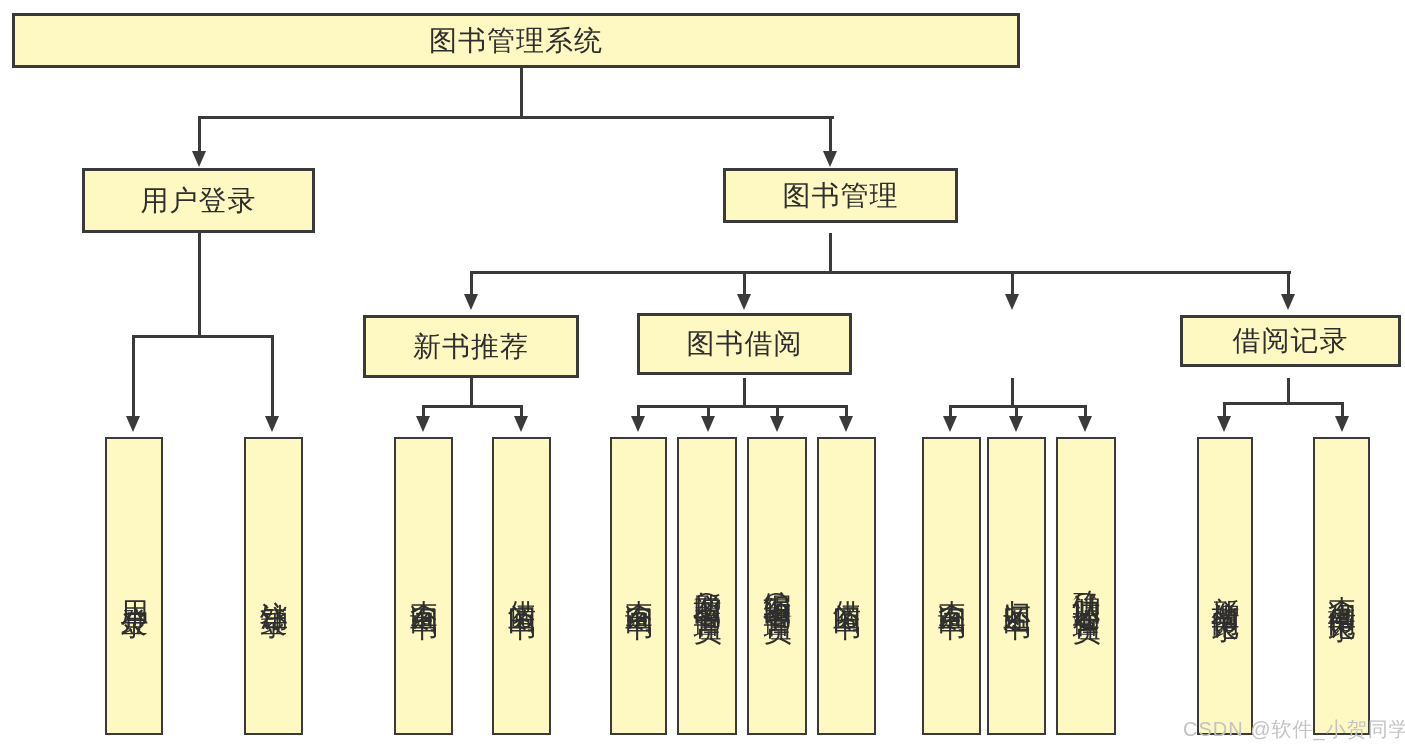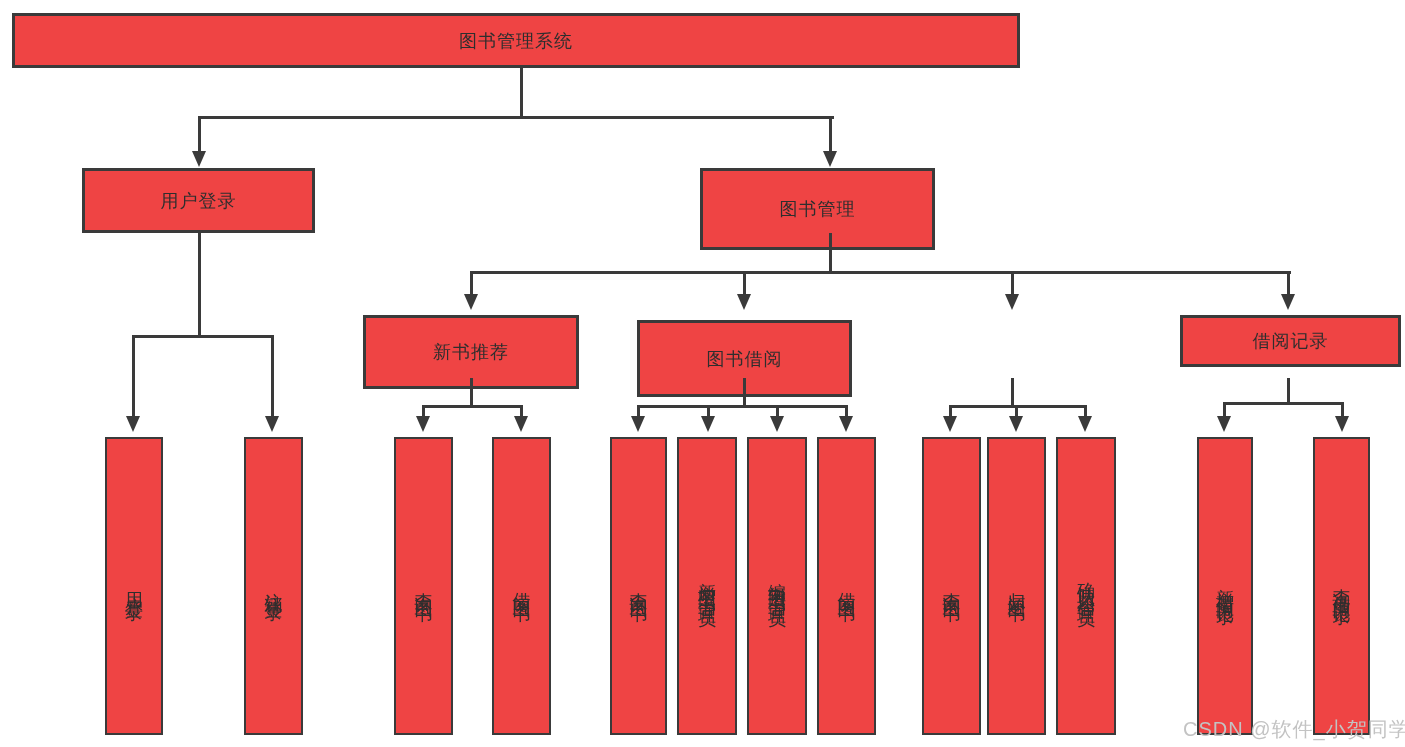--- a/index.html
+++ b/index.html
@@ -12,25 +12,25 @@
   html,body{background:var(--bg);}
   body{font-family:"Liberation Sans","DejaVu Sans",sans-serif;color:var(--text);}
   #canvas{
     position:relative;
     width:1405px;height:747px;
     background:var(--bg);
     overflow:hidden;
   }
   .box{
     position:absolute;
-    background:#ef4444;
+    background:#fef9c3;
     border:3px solid var(--line);
     display:flex;align-items:center;justify-content:center;
     text-align:center;
-    font-size:18px;
+    font-size:28px;
     letter-spacing:1px;
     color:var(--text);
   }
   .leaf{
     border-width:2.5px;
     writing-mode:vertical-rl;
     letter-spacing:4px;
     line-height:1.0;
   }
   .hline,.vline{position:absolute;background:var(--line);}
@@ -63,21 +63,21 @@
   <div class="vline" style="left:519.5px;top:68px;height:49px"></div>
   <div class="hline" style="left:197.5px;top:115.5px;width:636px"></div>
   <div class="vline" style="left:197.5px;top:117px;height:36px"></div>
   <div class="ahead" style="left:192px;top:151px"></div>
   <div class="vline" style="left:828.5px;top:117px;height:36px"></div>
   <div class="ahead" style="left:823px;top:151px"></div>
 
   <div class="box" style="left:82px;top:168px;width:233px;height:65px">
     <span>用户登录</span>
   </div>
-  <div class="box" style="left:700px;top:168px;width:235px;height:82px">
+  <div class="box" style="left:723px;top:168px;width:235px;height:55px">
     <span>图书管理</span>
   </div>
 
   <div class="vline" style="left:197.5px;top:233px;height:103px"></div>
   <div class="hline" style="left:131.5px;top:334.5px;width:142px"></div>
   <div class="vline" style="left:131.5px;top:336px;height:82px"></div>
   <div class="ahead" style="left:126px;top:416px"></div>
   <div class="vline" style="left:270.5px;top:336px;height:82px"></div>
   <div class="ahead" style="left:265px;top:416px"></div>
 
@@ -85,24 +85,24 @@
   <div class="hline" style="left:469.5px;top:270.5px;width:821px"></div>
   <div class="vline" style="left:469.5px;top:272px;height:23px"></div>
   <div class="ahead" style="left:464px;top:294px"></div>
   <div class="vline" style="left:742.5px;top:272px;height:23px"></div>
   <div class="ahead" style="left:737px;top:294px"></div>
   <div class="vline" style="left:1010.5px;top:272px;height:23px"></div>
   <div class="ahead" style="left:1005px;top:294px"></div>
   <div class="vline" style="left:1286.5px;top:272px;height:23px"></div>
   <div class="ahead" style="left:1281px;top:294px"></div>
 
-  <div class="box" style="left:363px;top:315px;width:216px;height:74px">
+  <div class="box" style="left:363px;top:315px;width:216px;height:63px">
     <span>新书推荐</span>
   </div>
-  <div class="box" style="left:637px;top:320px;width:215px;height:77px">
+  <div class="box" style="left:637px;top:313px;width:215px;height:62px">
     <span>图书借阅</span>
   </div>
   <div class="box" style="left:1180px;top:315px;width:221px;height:52px">
     <span>借阅记录</span>
   </div>
 
   <div class="vline" style="left:469.5px;top:378px;height:28px"></div>
   <div class="hline" style="left:421.5px;top:404.5px;width:101px"></div>
   <div class="vline" style="left:421.5px;top:406px;height:12px"></div>
   <div class="ahead" style="left:416px;top:416px"></div>

